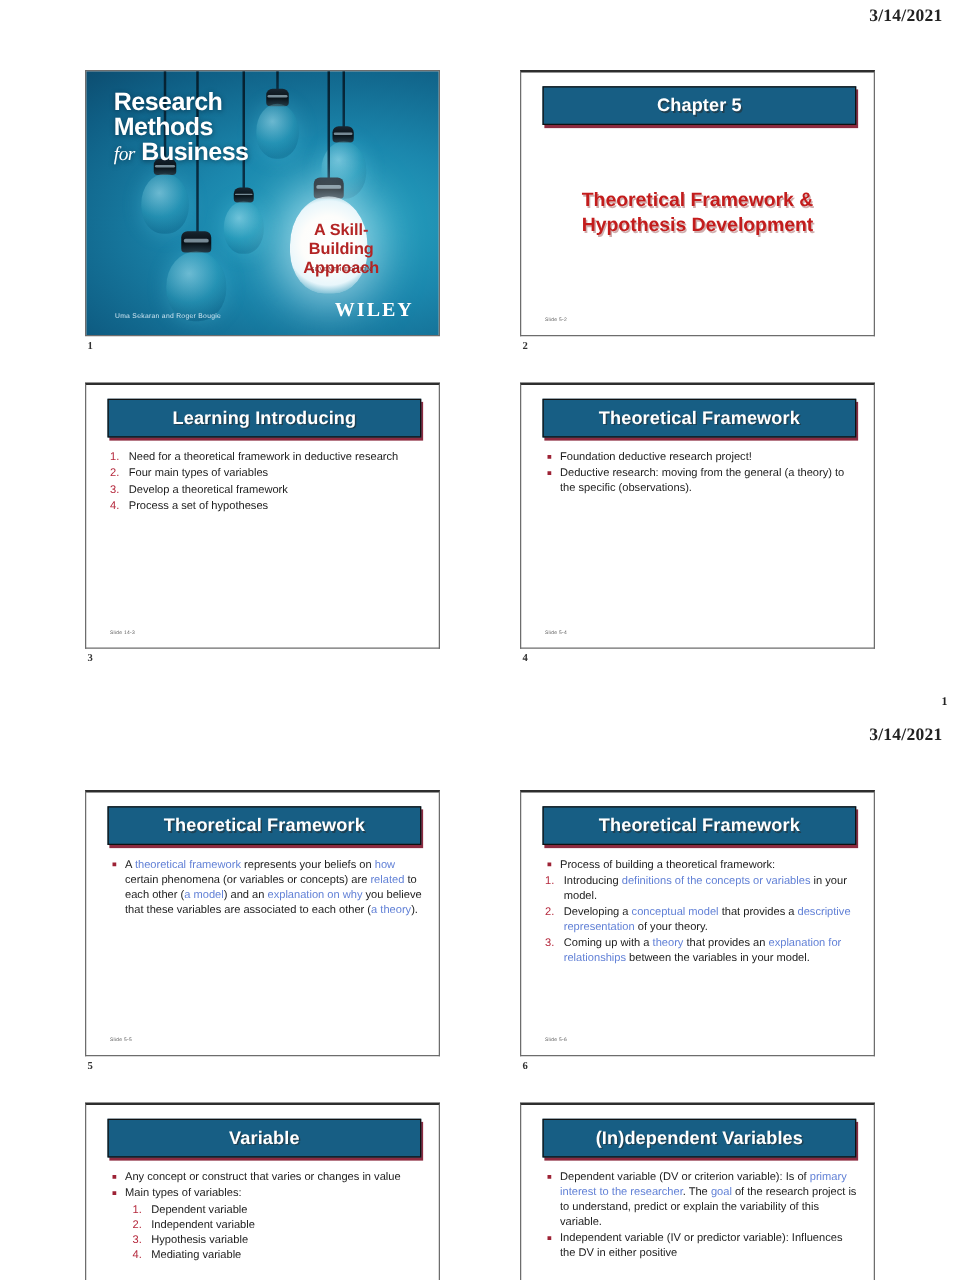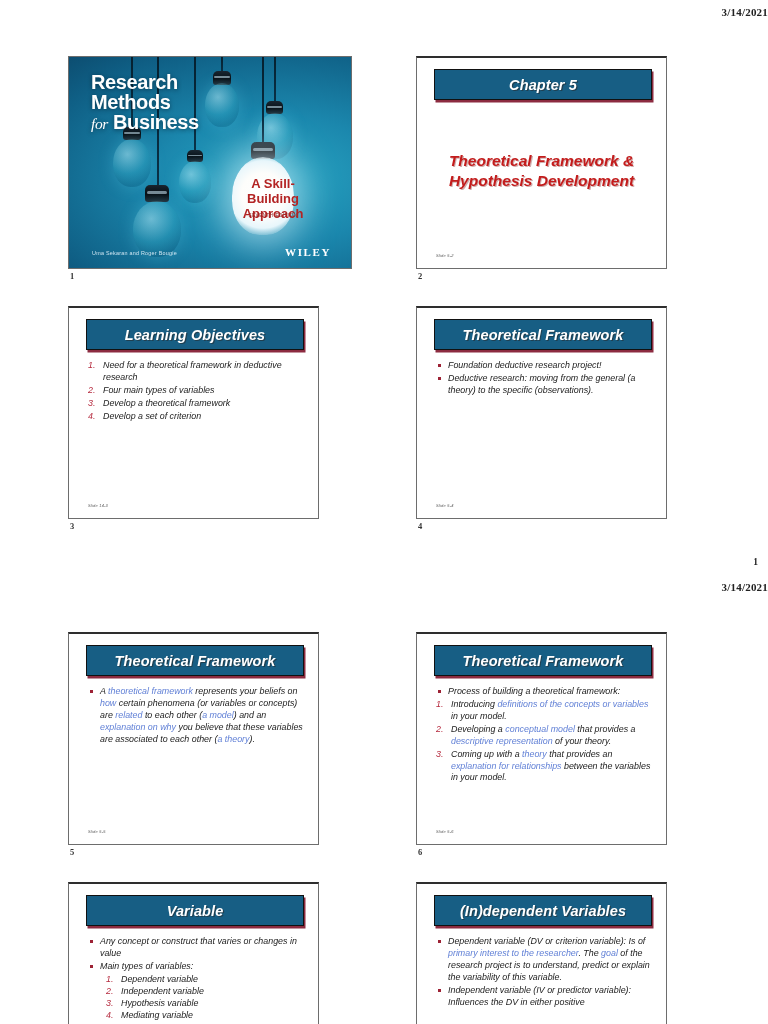--- a/index.html
+++ b/index.html
@@ -12,46 +12,45 @@
   }
   .page {
     position:relative;
     width:768px; height:1024px;
     background:#fff;
   }
 
   
   .doc-date {
     position:absolute;
-    right:0;
-    font-size:11px;
+    right:14px;
+    font-size:14px;
     font-weight:bold;
     color:#222;
     letter-spacing:.2px;
     font-family:"Liberation Serif", serif;
   }
   .page-num {
     position:absolute;
     right:10px;
     font-size:9.5px;
     font-weight:bold;
     color:#222;
     font-family:"Liberation Serif", serif;
   }
 
   
   .slide {
     position:absolute;
-    width:251px;
+    width:284px;
     height:213px;
     background:#ffffff;
     border:1px solid #6d6d6d;
     border-top:2px solid #2e2e2e;
     overflow:hidden;
-    font-style:italic;
   }
   .slide-index {
     position:absolute;
     font-size:8.5px;
     color:#333;
     font-family:"Liberation Serif", serif;
     font-weight:bold;
   }
   .s-title-bar {
     position:absolute;
@@ -215,21 +214,21 @@
     position:absolute;
     left:23px; bottom:12px;
     color:#cfe6f2;
     font-size:5.4px;
     letter-spacing:.25px;
   }
   .cover-pub {
     position:absolute;
     right:20px; bottom:10px;
     color:#ffffff;
-    font-size:11px;
+    font-size:16px;
     font-weight:bold;
     letter-spacing:1.6px;
     font-family:"Liberation Serif", serif;
   }
 </style>
 </head>
 <body>
 
 <div class="page">
 
@@ -278,28 +277,28 @@
     <div class="s-title-bar">
       <span>Chapter 5</span>
     </div>
     <div class="chapter-title">Theoretical Framework &amp; Hypothesis Development</div>
     <div class="s-footer">Slide 5-2</div>
   </div>
   <div class="slide-index" style="left:418px; top:271px;">2</div>
 
   <div class="slide" style="left:68px; top:306px;">
     <div class="s-title-bar">
-      <span>Learning Objectives</span>
+      <span>Learning Introducing</span>
     </div>
     <div class="s-body">
         <ul class="b">
           <li class="num"><span class="n">1.</span><span>Need for a theoretical framework in deductive research</span></li>
           <li class="num"><span class="n">2.</span><span>Four main types of variables</span></li>
           <li class="num"><span class="n">3.</span><span>Develop a theoretical framework</span></li>
-          <li class="num"><span class="n">4.</span><span>Develop a set of criterion</span></li>
+          <li class="num"><span class="n">4.</span><span>Process a set of hypotheses</span></li>
         </ul>
       </div>
     <div class="s-footer">Slide 14-3</div>
   </div>
   <div class="slide-index" style="left:70px; top:521px;">3</div>
 
   <div class="slide" style="left:416px; top:306px;">
     <div class="s-title-bar">
       <span>Theoretical Framework</span>
     </div>

